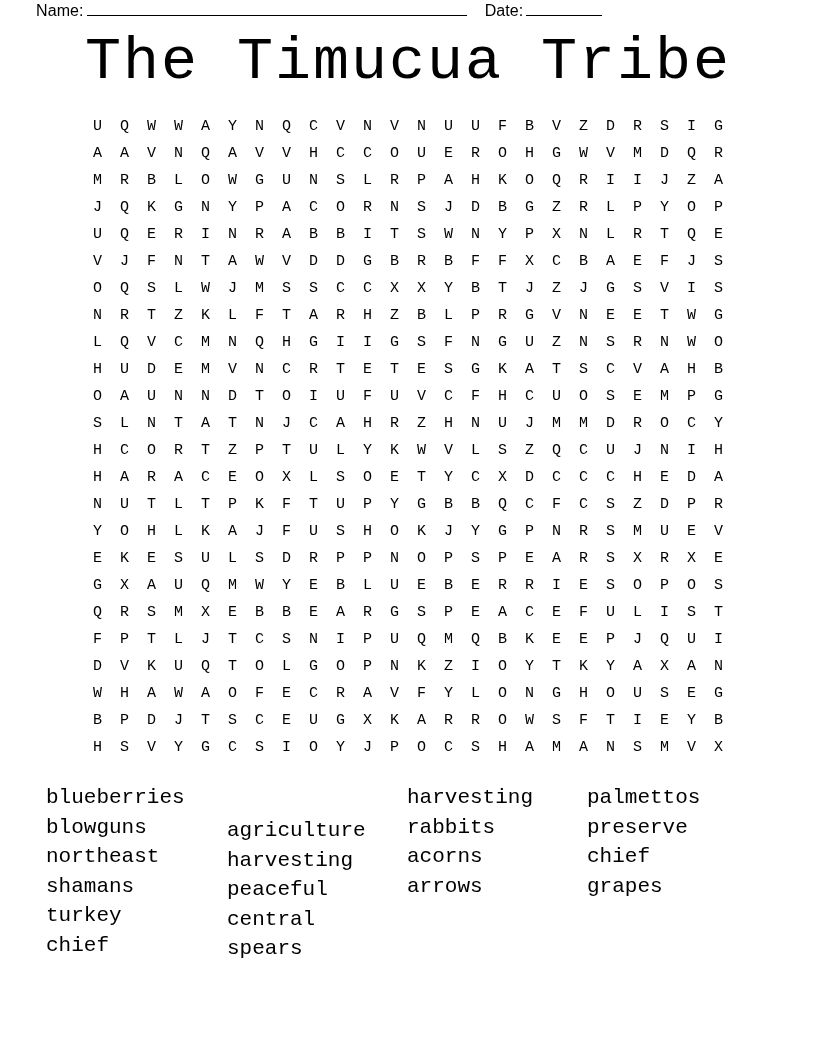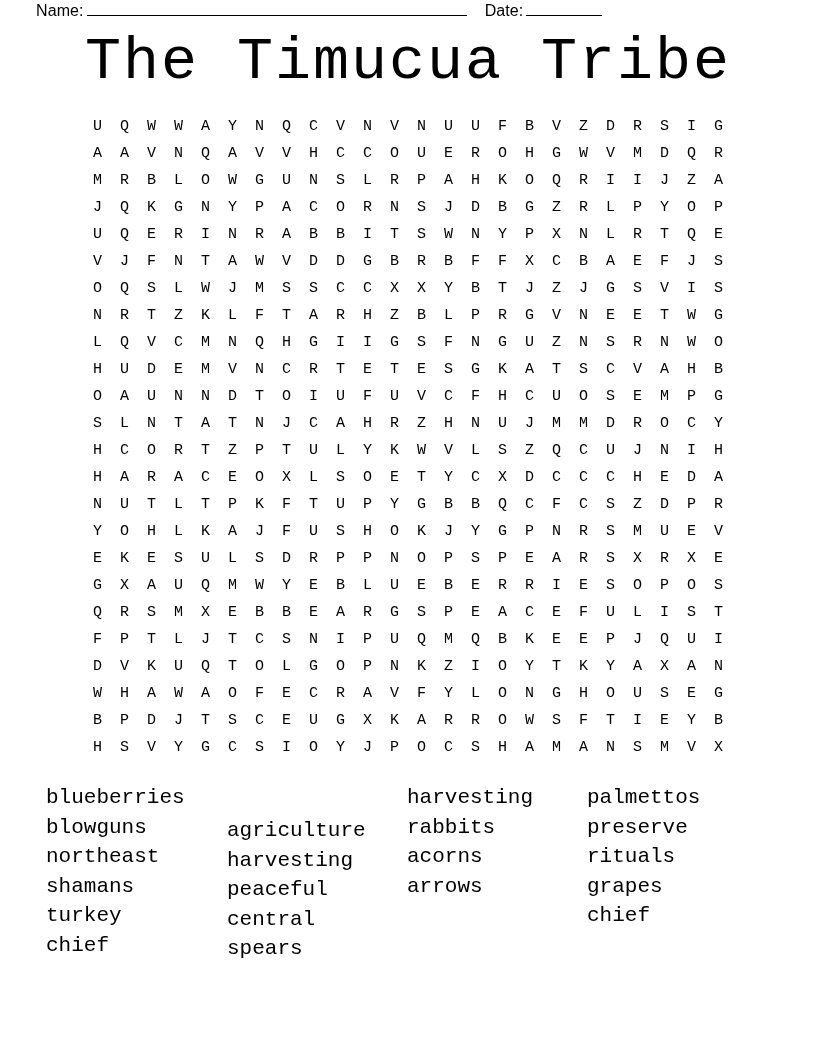--- a/index.html
+++ b/index.html
@@ -782,19 +782,18 @@
     <div class="wl-col c3">
         <div class="wl-word">harvesting</div>
         <div class="wl-word">rabbits</div>
         <div class="wl-word">acorns</div>
         <div class="wl-word">arrows</div>
         <div class="wl-word empty">&nbsp;</div>
       </div>
     <div class="wl-col c4">
         <div class="wl-word">palmettos</div>
         <div class="wl-word">preserve</div>
-        <div class="wl-word">rituals</div>
+        <div class="wl-word">chief</div>
         <div class="wl-word">grapes</div>
-        <div class="wl-word">chief</div>
         <div class="wl-word empty">&nbsp;</div>
       </div>
   </div>
 </div>
 
 </body></html>

